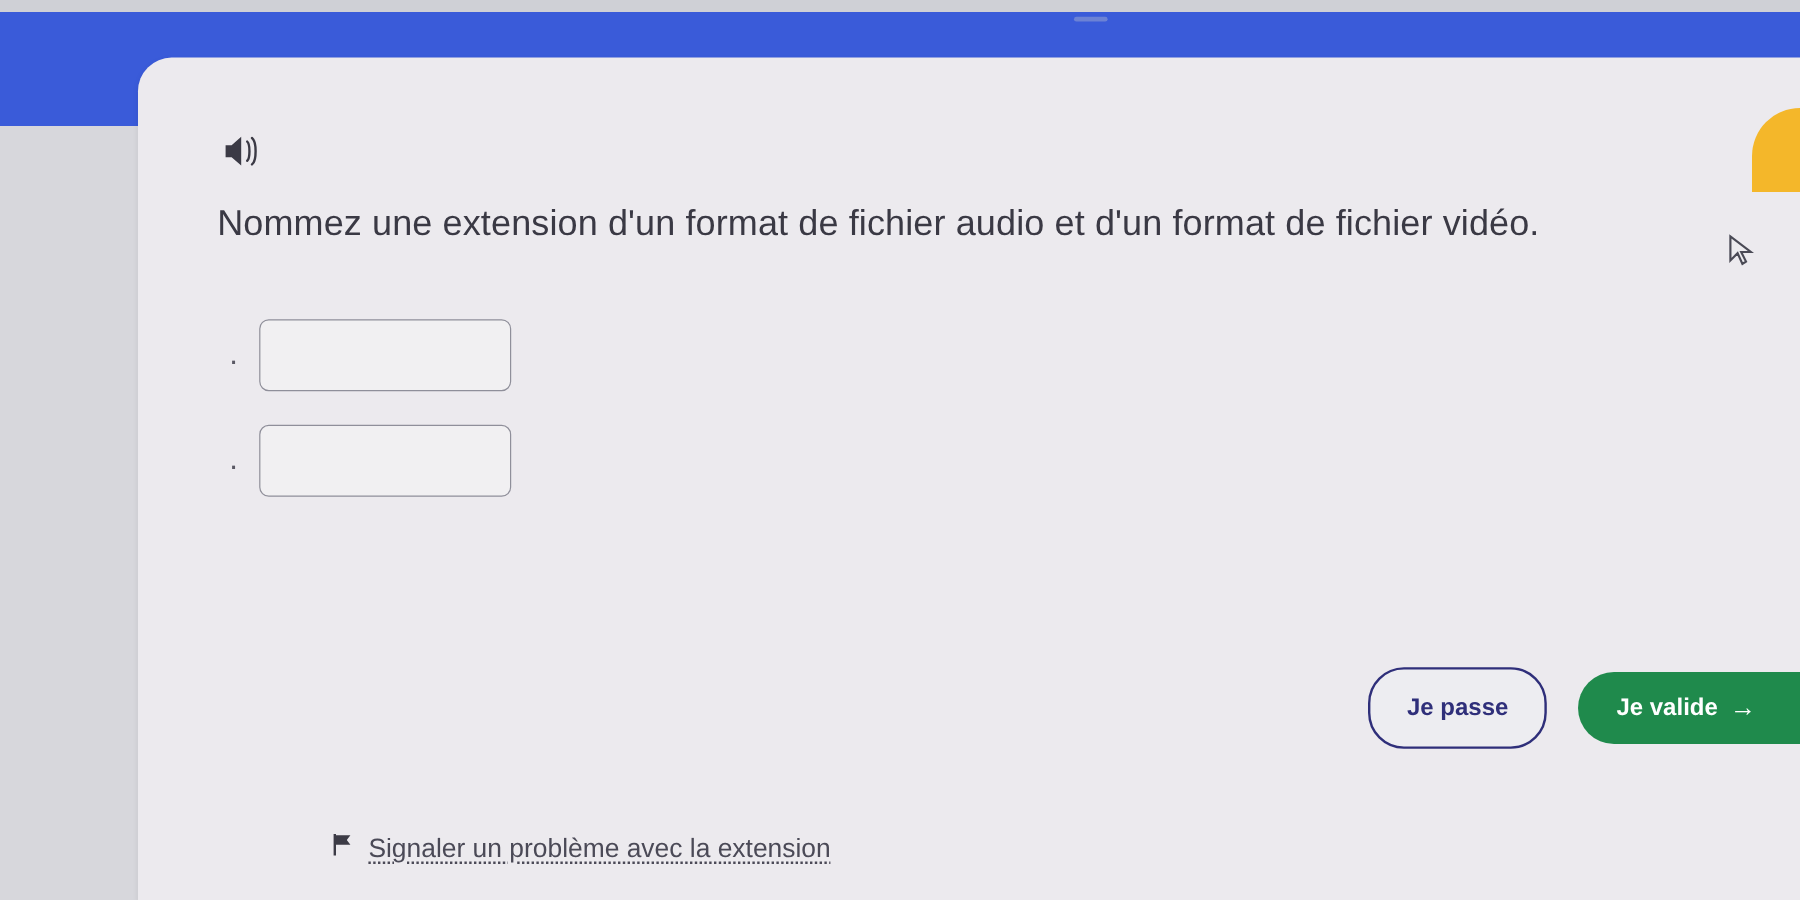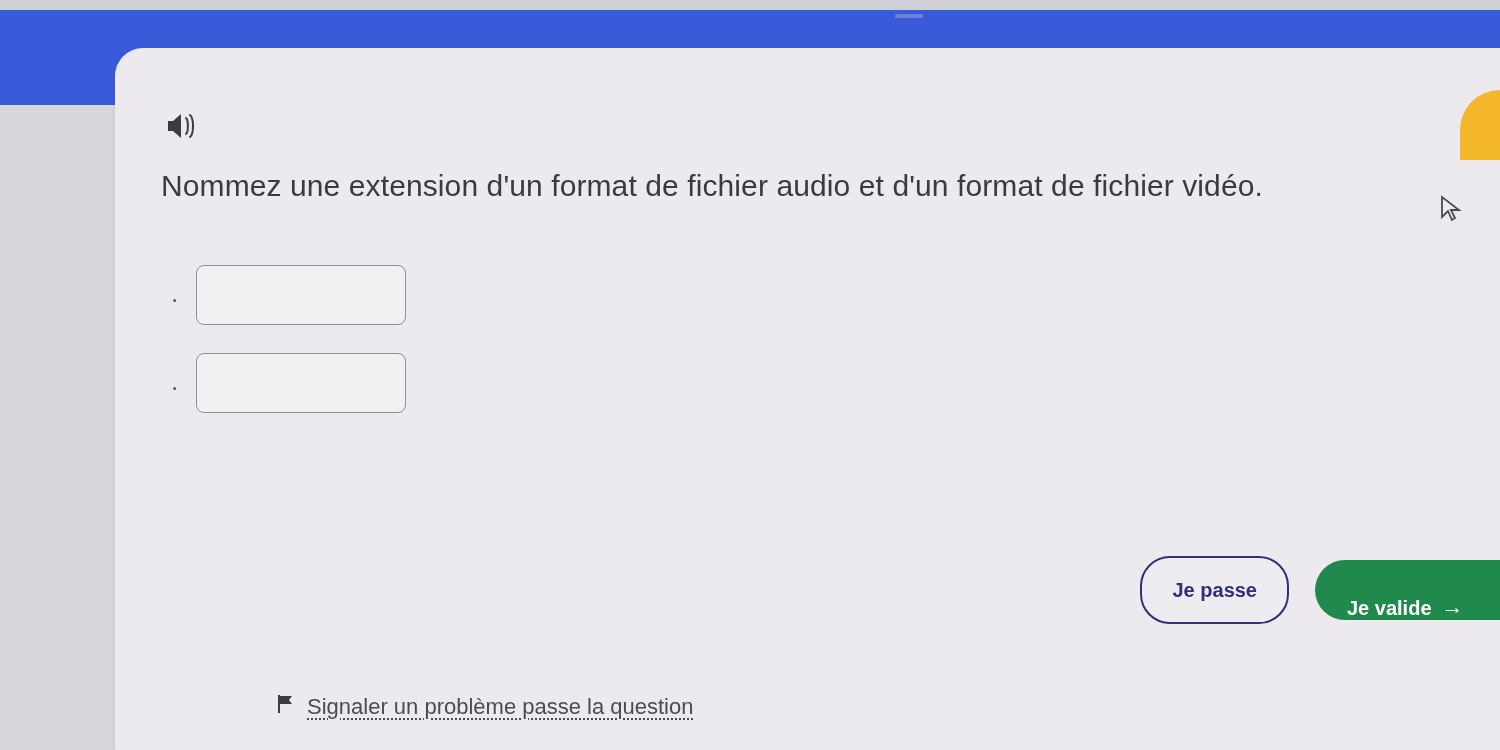--- a/index.html
+++ b/index.html
@@ -25,21 +25,21 @@
       background: #b8becf; opacity: .4; border-radius: 2px;
     }
 
     .card {
       position: absolute;
       top: 48px; left: 115px; right: 0;
       background: #eceaee;
       border-top-left-radius: 28px;
       border-bottom-left-radius: 0;
       min-height: 702px;
-      padding: 60px 40px 40px 46px;
+      padding: 60px 40px 40px 66px;
       box-shadow: 0 2px 5px rgba(0,0,0,.08);
     }
 
     .audio-btn {
       display: inline-flex; align-items: center; justify-content: center;
       width: 44px; height: 36px;
       background: transparent; border: none; cursor: pointer; padding: 0;
       color: #3b3a45;
     }
 
@@ -95,21 +95,21 @@
 
     .btn-validate {
       min-width: 185px; height: 60px;
       background: #1f8a4c;
       color: #fff;
       border: none;
       border-top-left-radius: 30px;
       border-bottom-left-radius: 30px;
       font-size: 20px; font-weight: 600;
       padding: 0 22px 0 32px;
-      display: inline-flex; align-items: flex-end; gap: 10px;
+      display: inline-flex; align-items: center; gap: 10px;
       cursor: pointer;
     }
     .btn-validate .arrow { font-size: 22px; }
 
     .report-link {
       position: absolute;
       left: 160px; bottom: 30px;
       display: inline-flex; align-items: center; gap: 12px;
       color: #4b4a57;
       font-size: 22px;
@@ -176,21 +176,21 @@
     </button>
   </div>
 
   <div class="report-link">
     <span class="flag">
       <svg width="20" height="20" viewBox="0 0 20 20" fill="currentColor" aria-hidden="true">
         <path d="M3 1h2v18H3z"></path>
           <path d="M5 2h12l-3 4 3 4H5z"></path>
       </svg>
     </span>
-    <span class="link-text">Signaler un problème passe la question</span>
+    <span class="link-text">Signaler un problème avec la extension</span>
   </div>
 
 </div>
 
 <div class="corner-accent"></div>
 
 <div class="cursor">
   <svg width="22" height="28" viewBox="0 0 22 28" fill="none" stroke="currentColor" stroke-width="1.8">
     <path d="M2 2 L2 22 L8 16 L12 25 L15 23 L11 15 L19 15 Z" fill="#ecebee"></path>
   </svg>

